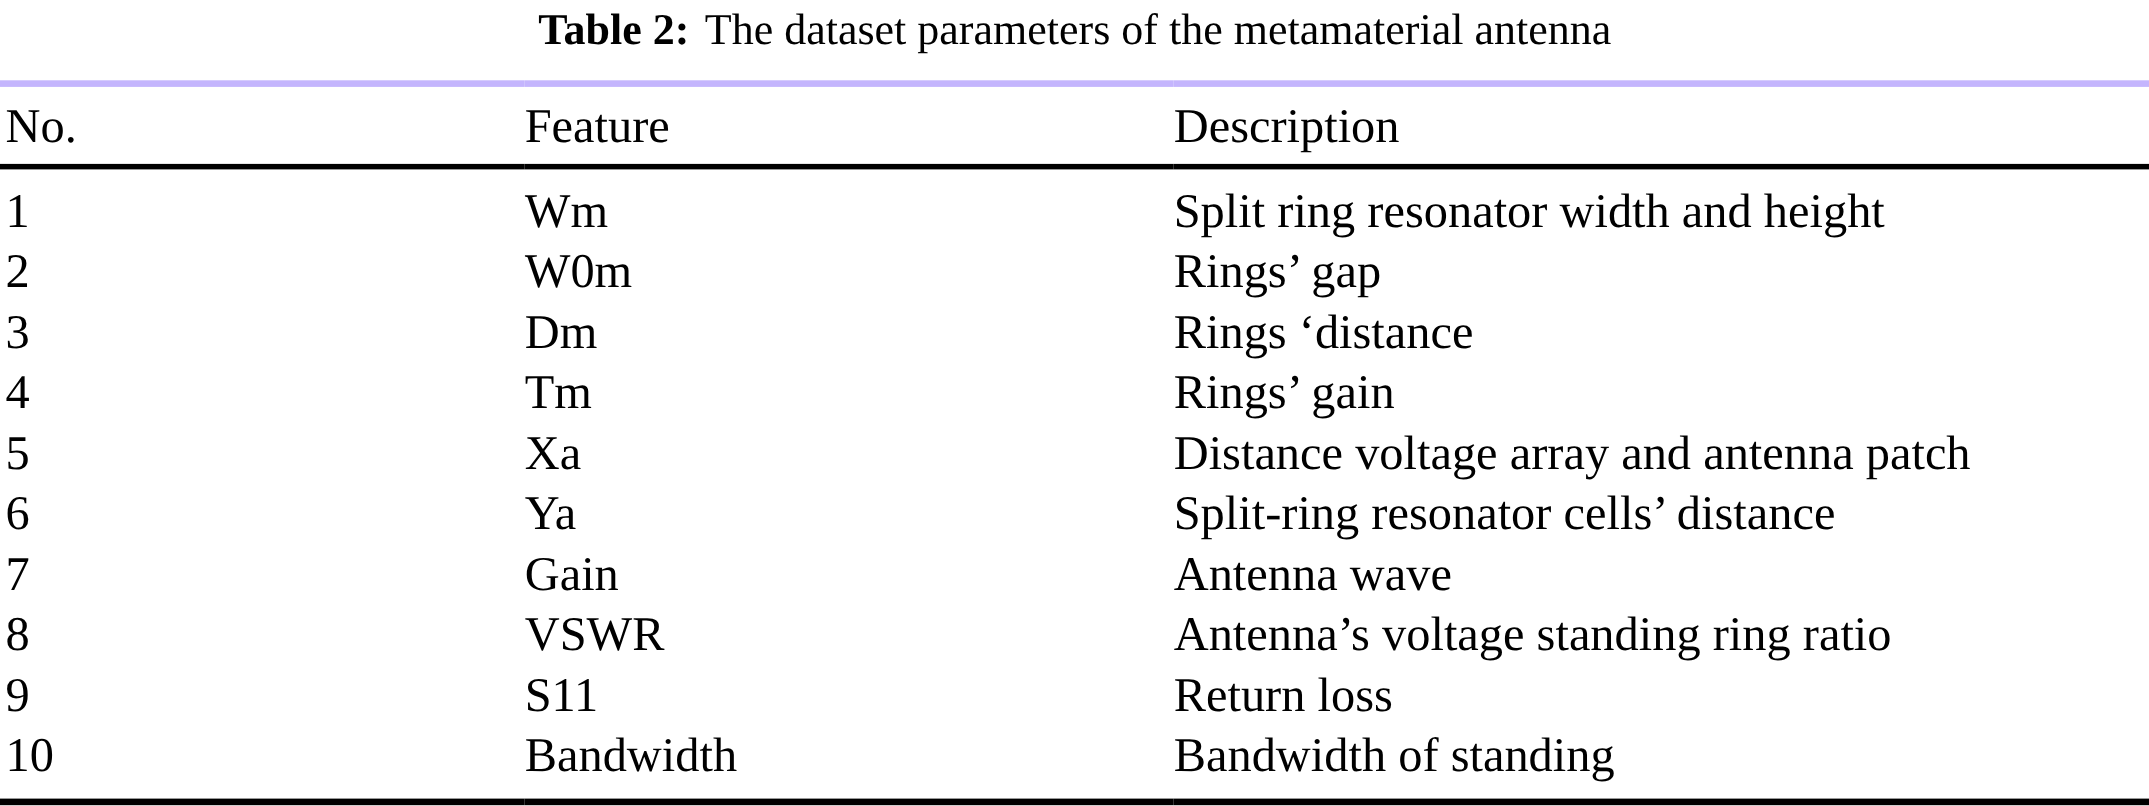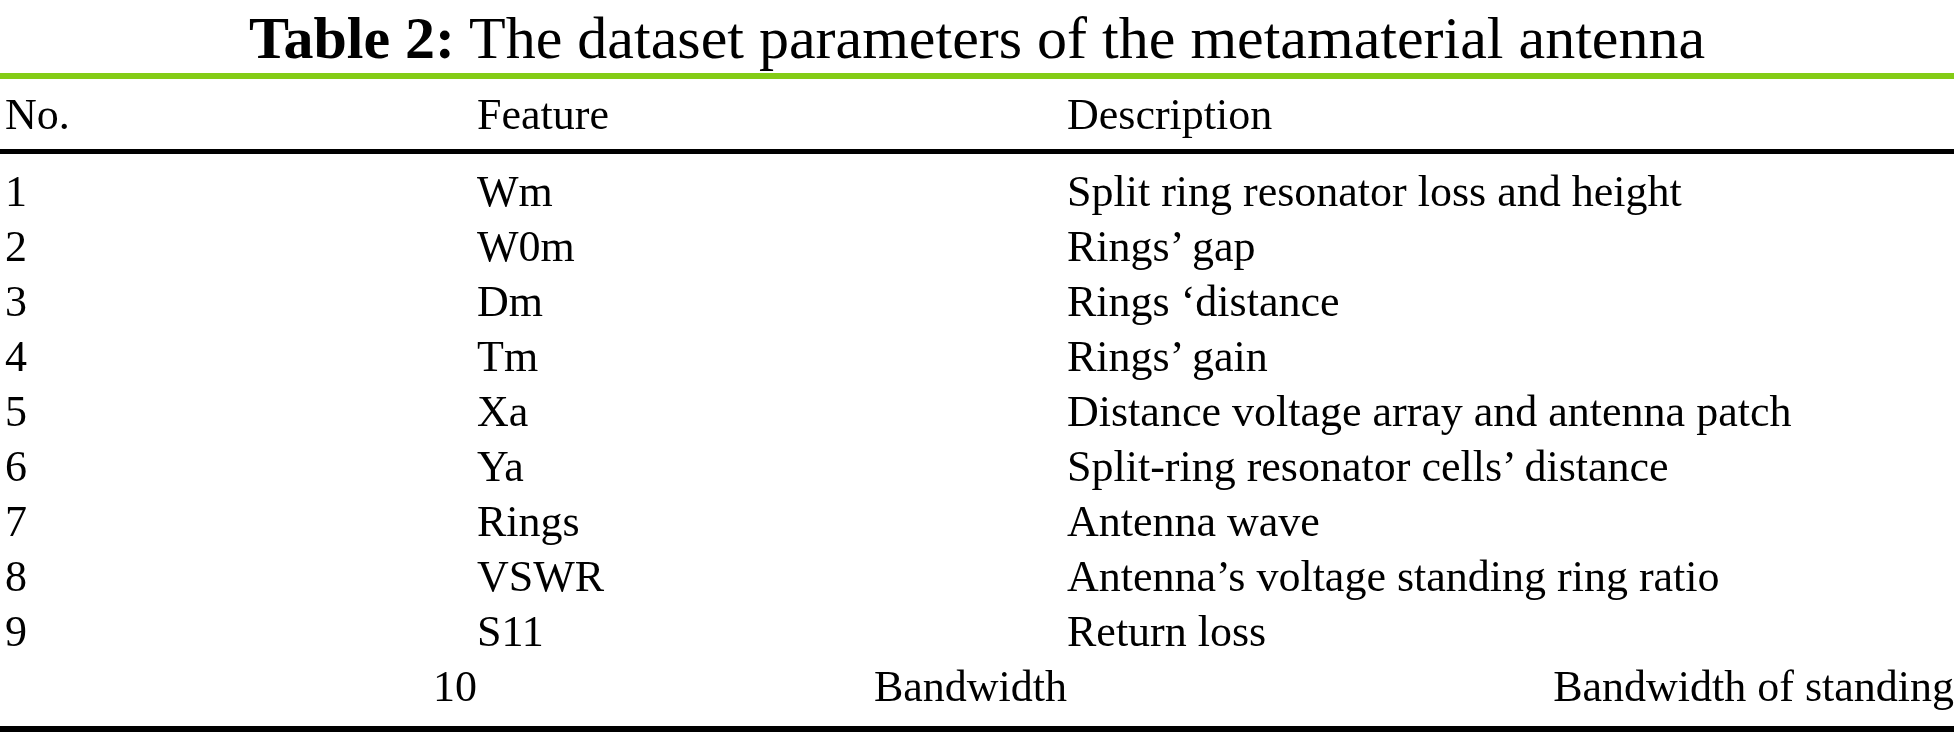--- a/index.html
+++ b/index.html
@@ -15,33 +15,33 @@
     color: #000000;
     font-family: "Liberation Serif", "DejaVu Serif", serif;
     overflow: hidden;
     box-sizing: border-box;
   }
   .caption {
     height: 73px;
     box-sizing: border-box;
     padding-top: 4px;
     text-align: center;
-    font-size: 60px;
+    font-size: 40px;
     line-height: 1.15;
     white-space: nowrap;
   }
   .caption .caption-label {
     font-weight: bold;
     margin-right: 14px;
   }
   table.params {
     width: 100%;
     table-layout: fixed;
     border-collapse: collapse;
-    border-top: 6px solid #84cc16;
+    border-top: 6px solid #c4b5fd;
     border-bottom: 6px solid #000000;
     font-size: 44px;
   }
   col.col-no { width: 477px; }
   col.col-feature { width: 590px; }
   col.col-description { width: auto; }
   table.params th {
     font-weight: normal;
     text-align: left;
     height: 70px;
@@ -54,21 +54,21 @@
     padding-left: 5px;
   }
   table.params tbody td {
     height: 55px;
     vertical-align: middle;
     padding: 0;
     white-space: nowrap;
     overflow: hidden;
   }
   table.params tbody tr:first-child td { padding-top: 10px; }
-  table.params tbody tr:last-child td { padding-bottom: 12px; text-align: right; }
+  table.params tbody tr:last-child td { padding-bottom: 12px; }
 </style>
 </head>
 <body>
 
 <div class="page">
 
   <div class="caption">
     <span class="caption-label">Table 2:</span><span>The dataset parameters of the metamaterial antenna</span>
   </div>
 
@@ -82,21 +82,21 @@
       <tr>
         <th>No.</th>
         <th>Feature</th>
         <th>Description</th>
       </tr>
     </thead>
     <tbody>
       <tr>
         <td>1</td>
         <td>Wm</td>
-        <td>Split ring resonator loss and height</td>
+        <td>Split ring resonator width and height</td>
       </tr>
       <tr>
         <td>2</td>
         <td>W0m</td>
         <td>Rings’ gap</td>
       </tr>
       <tr>
         <td>3</td>
         <td>Dm</td>
         <td>Rings ‘distance</td>
@@ -111,21 +111,21 @@
         <td>Xa</td>
         <td>Distance voltage array and antenna patch</td>
       </tr>
       <tr>
         <td>6</td>
         <td>Ya</td>
         <td>Split-ring resonator cells’ distance</td>
       </tr>
       <tr>
         <td>7</td>
-        <td>Rings</td>
+        <td>Gain</td>
         <td>Antenna wave</td>
       </tr>
       <tr>
         <td>8</td>
         <td>VSWR</td>
         <td>Antenna’s voltage standing ring ratio</td>
       </tr>
       <tr>
         <td>9</td>
         <td>S11</td>

